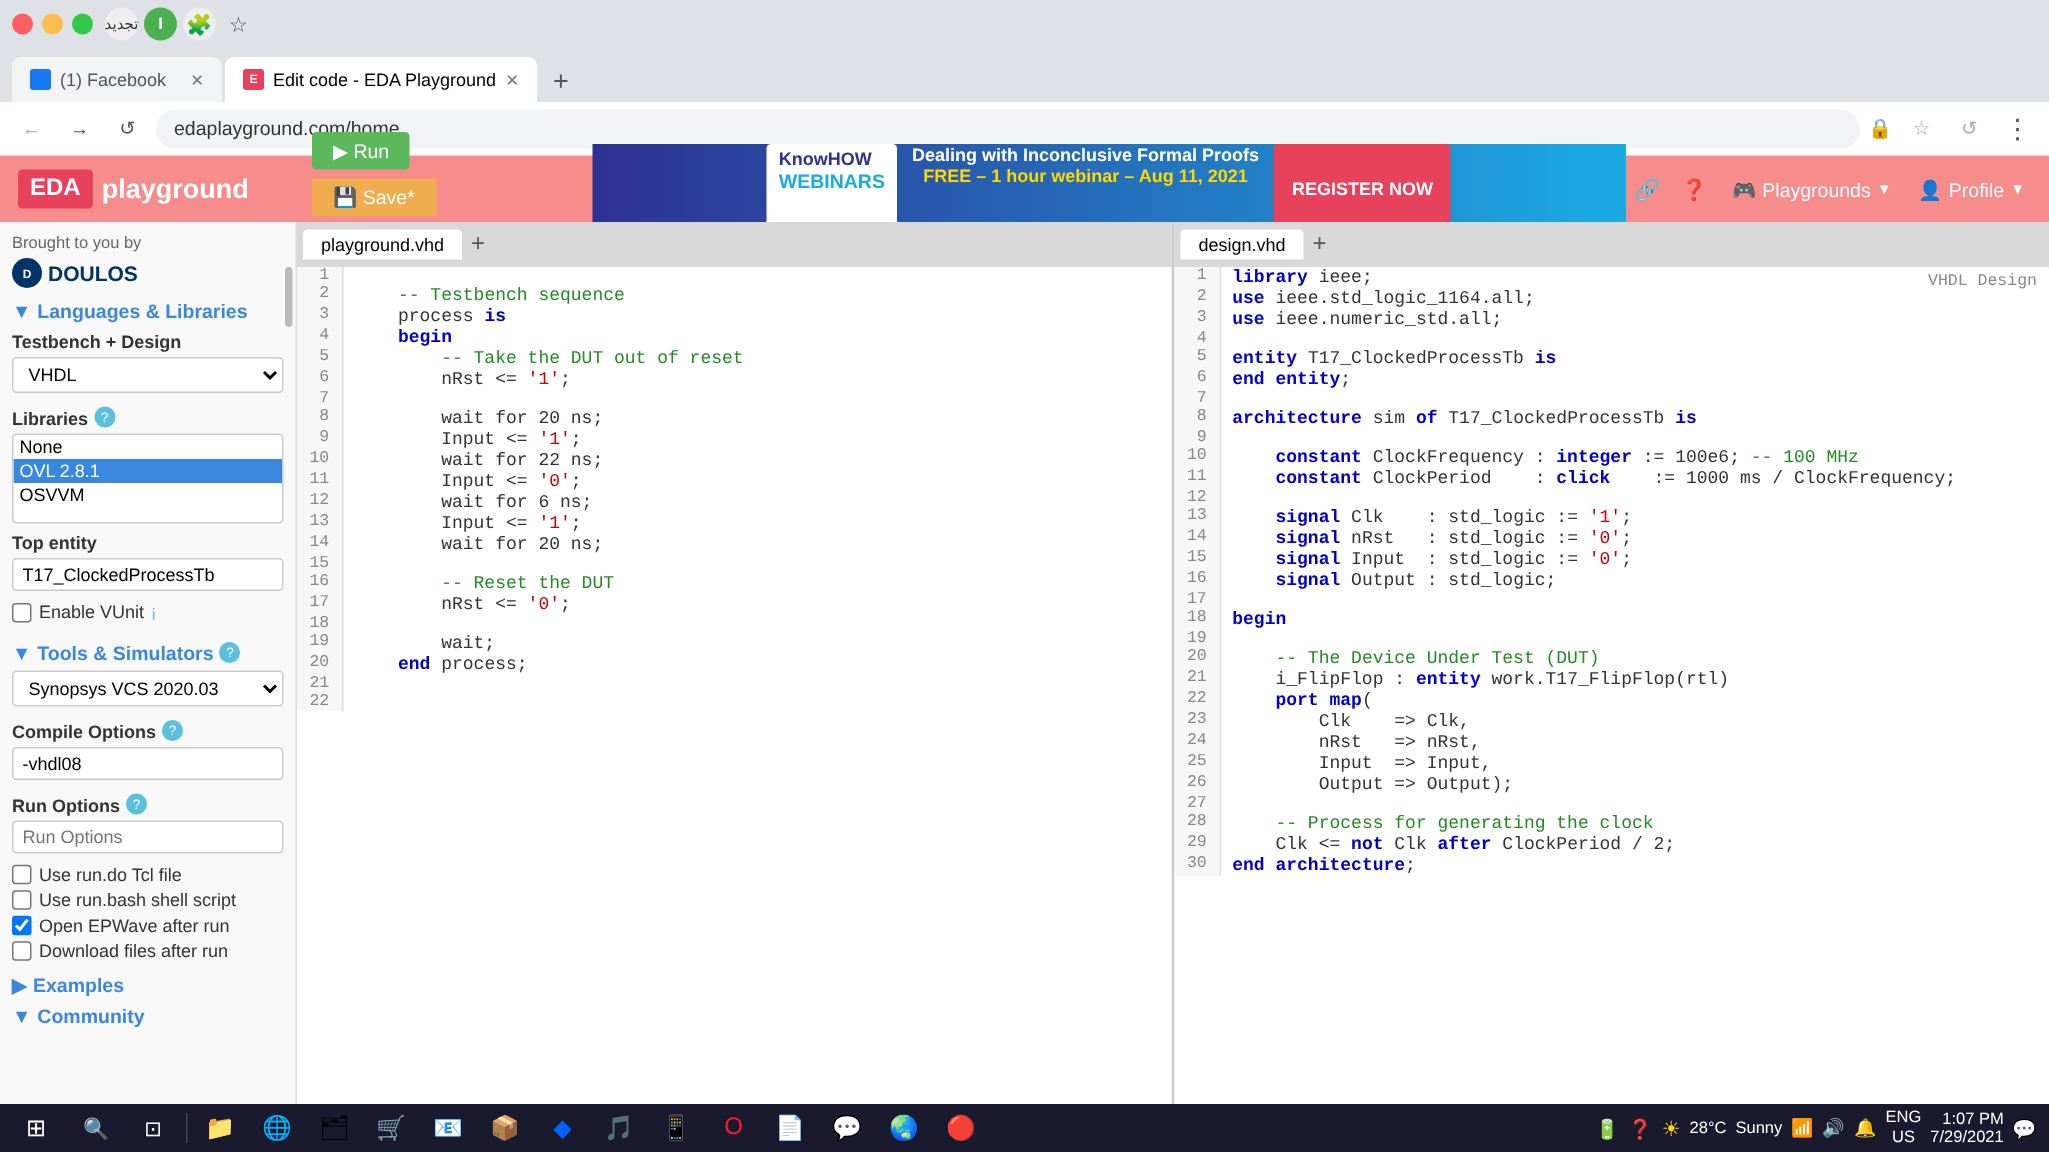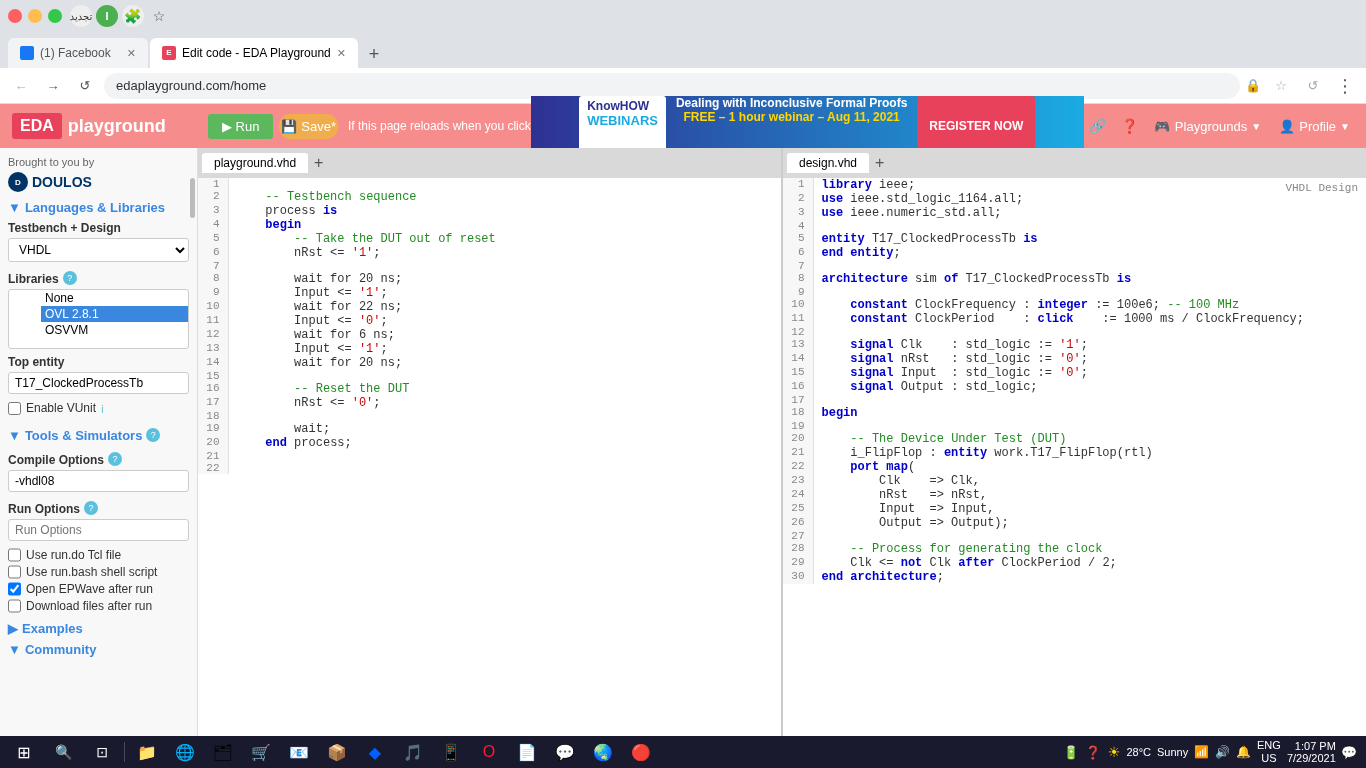--- a/index.html
+++ b/index.html
@@ -80,39 +80,39 @@
     }
     .logo-box {
       background: #e8415b;
       color: white;
       font-weight: bold;
       font-size: 16px;
       padding: 4px 8px;
       border-radius: 3px;
     }
     .logo-text { color: white; font-size: 18px; font-weight: bold; }
-    .nav-actions { display: flex; align-items: center; gap: 6px; padding-left: 8px; }
+    .nav-actions { display: flex; align-items: flex-start; gap: 6px; padding-left: 8px; flex-direction: column; }
     .run-btn {
       background: #5cb85c;
       color: white;
       border: none;
       padding: 5px 14px;
       border-radius: 3px;
       cursor: pointer;
       font-size: 13px;
       display: flex;
       align-items: center;
       gap: 4px;
     }
     .save-btn {
       background: #f0ad4e;
       color: white;
       border: none;
-      padding: 5px 2px;
-      border-radius: 11px;
+      padding: 5px 14px;
+      border-radius: 0;
       cursor: pointer;
       font-size: 13px;
       display: flex;
       align-items: center;
       gap: 4px;
     }
     .nav-message { color: white; font-size: 12px; margin-left: 4px; }
     .nav-ad-banner {
       flex: 1;
       background: linear-gradient(90deg, #2e3192, #1babe2);
@@ -223,21 +223,20 @@
     }
     .libraries-box {
       width: 100%;
       height: 60px;
       border: 1px solid #ccc;
       border-radius: 3px;
       overflow-y: auto;
       font-size: 12px;
       background: white;
       margin-bottom: 4px;
-      padding-left: 32px;
     }
     .lib-item { padding: 1px 4px; cursor: pointer; }
     .lib-item.selected { background: #3a87e0; color: white; }
     .top-entity-input {
       width: 100%;
       padding: 3px 6px;
       border: 1px solid #ccc;
       border-radius: 3px;
       font-size: 12px;
       margin-bottom: 4px;
@@ -511,20 +510,24 @@
     </div>
 
     <div style="display:flex;align-items:center;gap:4px;margin-top:6px;">
       <span class="sidebar-section-title">
         <span>▼</span>
         <span>Tools &amp; Simulators</span>
       </span>
       <span class="help-icon">?</span>
     </div>
 
+    <select class="sidebar-select">
+      <option>Synopsys VCS 2020.03</option>
+      <option>ModelSim</option>
+    </select>
 
     <div style="display:flex;align-items:center;gap:4px;">
       <span class="sidebar-label">Compile Options</span>
       <span class="help-icon">?</span>
     </div>
     <input class="top-entity-input" value="-vhdl08" style="">
 
     <div style="display:flex;align-items:center;gap:4px;">
       <span class="sidebar-label">Run Options</span>
       <span class="help-icon">?</span>

